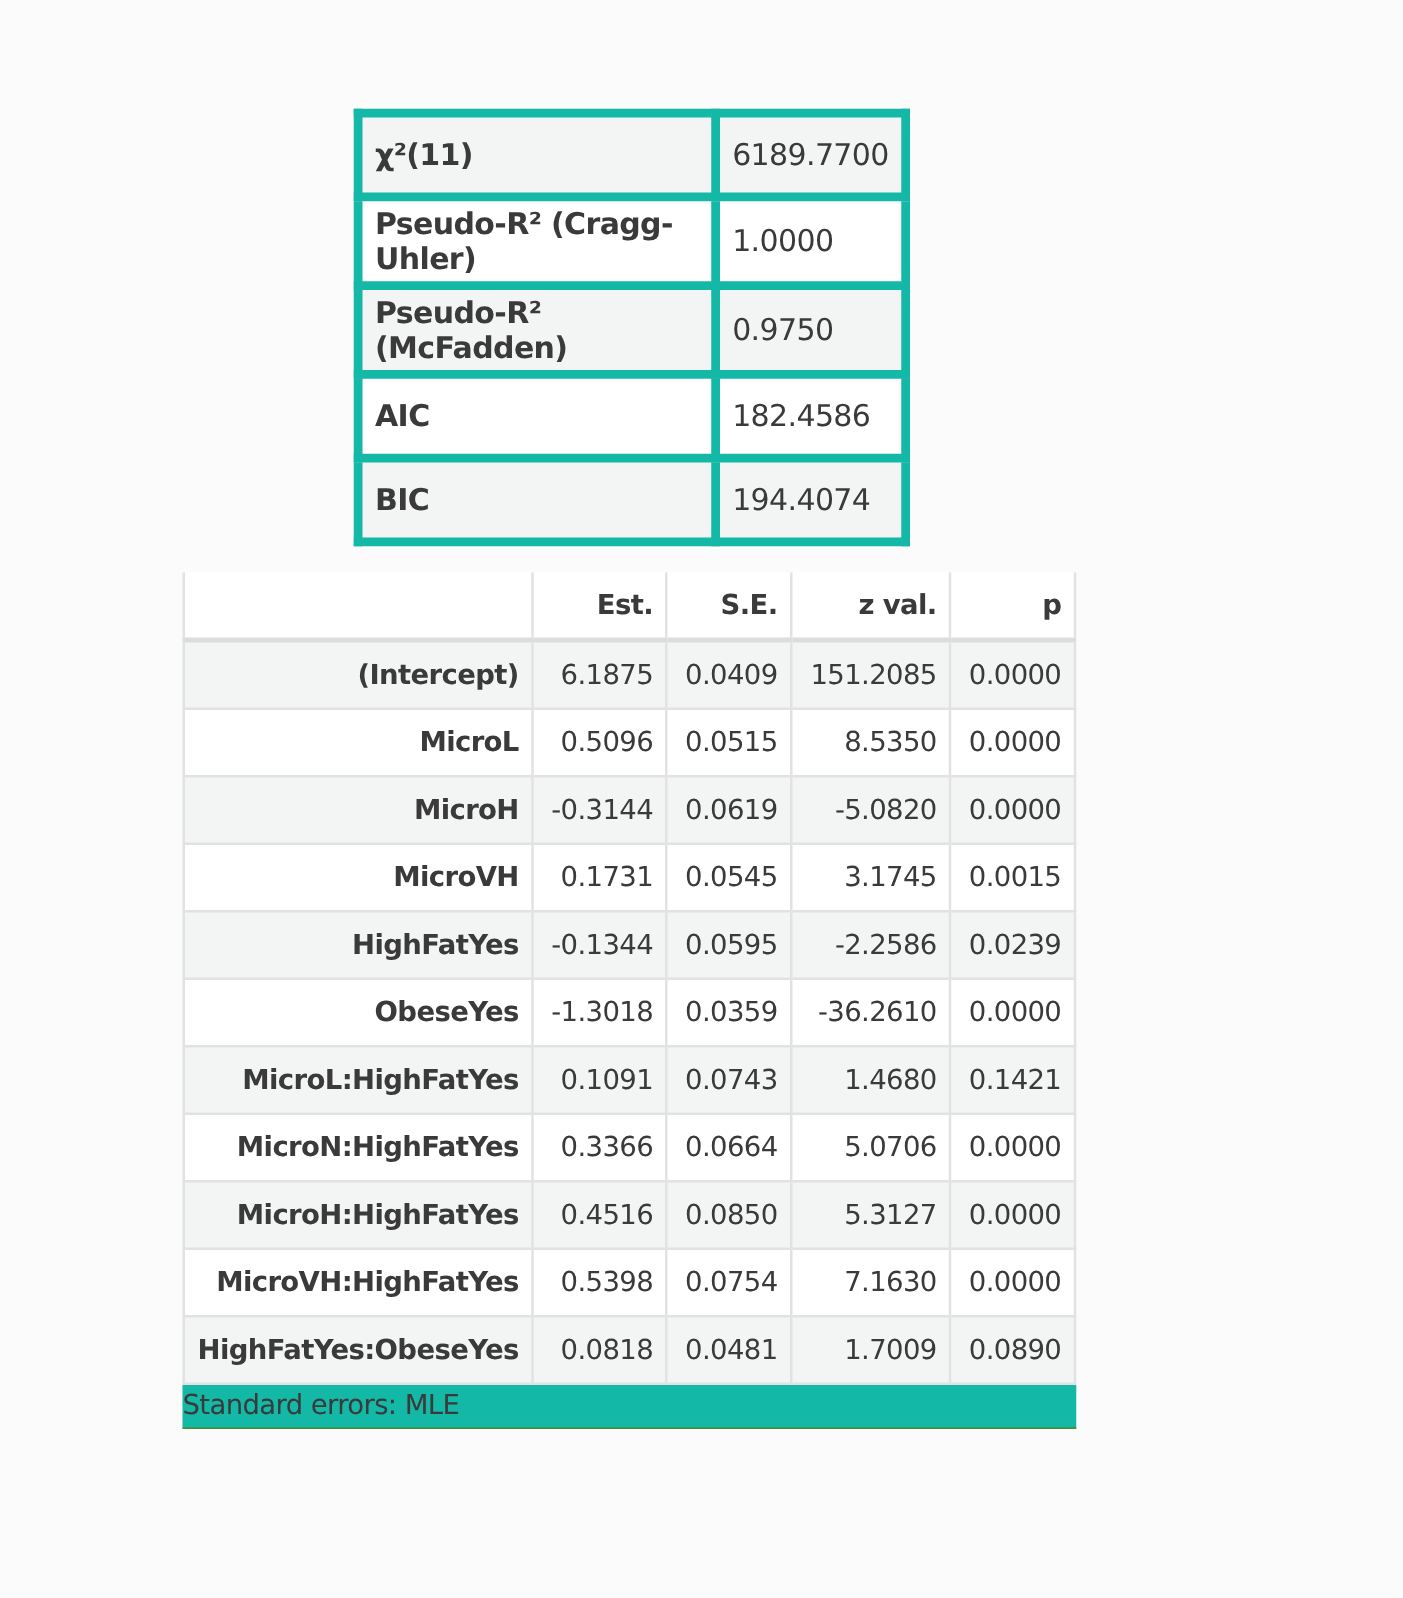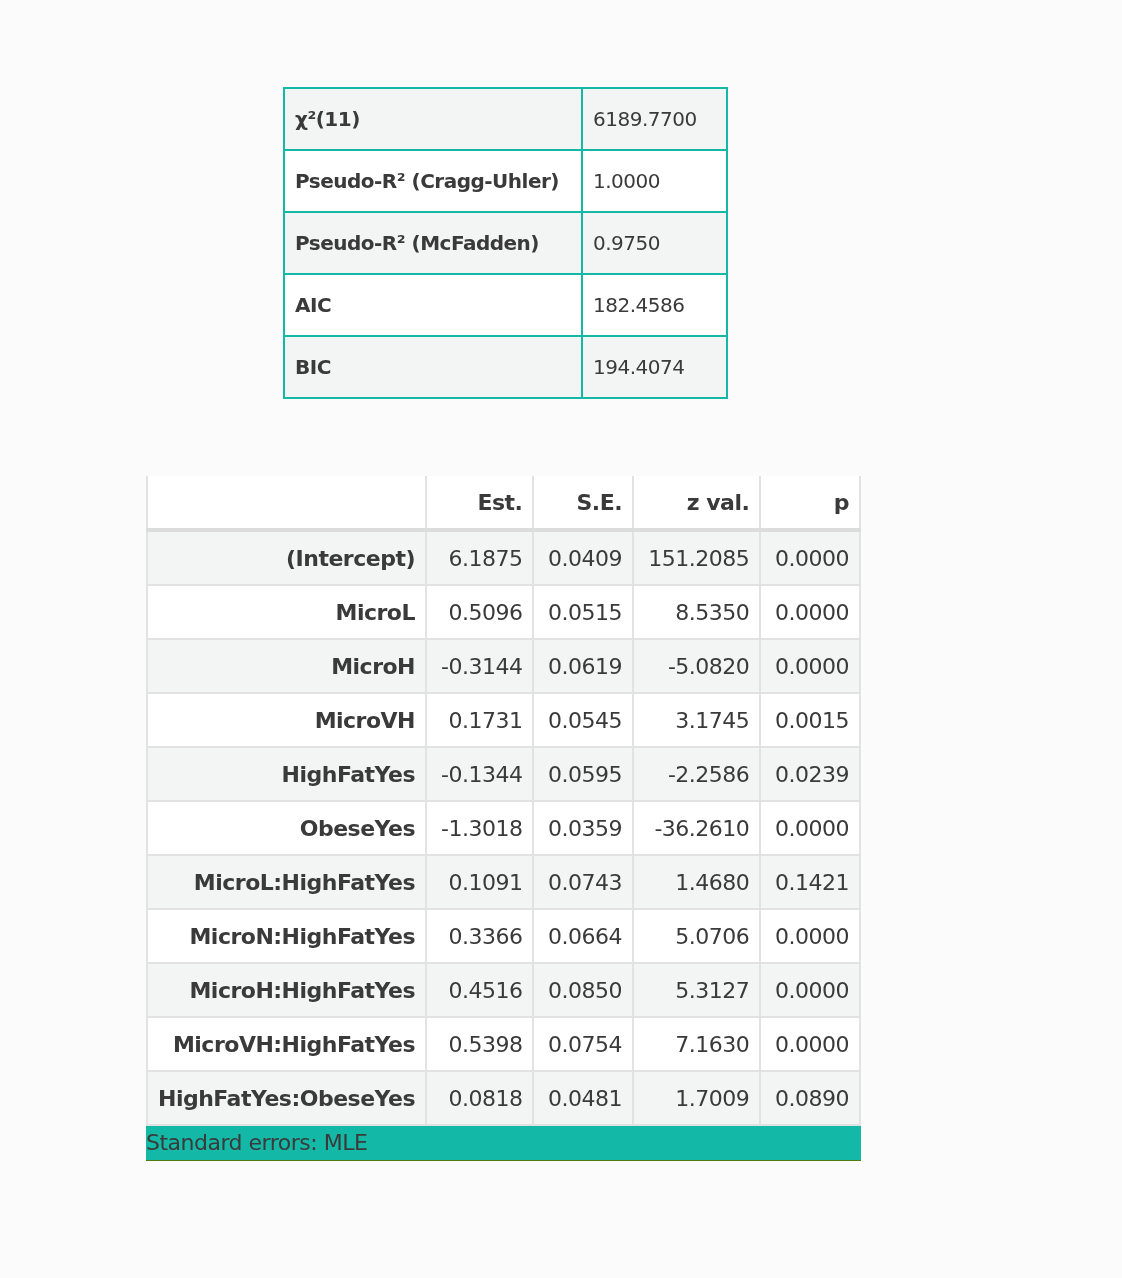--- a/index.html
+++ b/index.html
@@ -13,35 +13,35 @@
     color: #3a3a3a;
   }
   table { border-collapse: collapse; }
   .fit-table {
     position: absolute;
     left: 283px;
     top: 87px;
     width: 445px;
   }
   .fit-table td {
-    border: 2px solid #14b8a6;
+    border: 7px solid #14b8a6;
     height: 52px;
     padding: 4px 10px;
-    font-size: 20px;
+    font-size: 24px;
     letter-spacing: -0.5px;
   }
   .fit-table td.lbl { font-weight: bold; width: 276px; }
   .fit-table td.val { }
   .fit-table tr:nth-child(odd) td { background: #f3f4f4; }
   .fit-table tr:nth-child(even) td { background: #ffffff; }
 
   .coef-wrap {
     position: absolute;
     left: 146px;
-    top: 476px;
+    top: 458px;
     width: 715px;
   }
   .coef-table { width: 715px; }
   .coef-table th, .coef-table td {
     border: 2px solid #e2e2e2;
     height: 52px;
     padding: 0 10px;
     font-size: 22px;
     letter-spacing: -0.5px;
     text-align: right;

